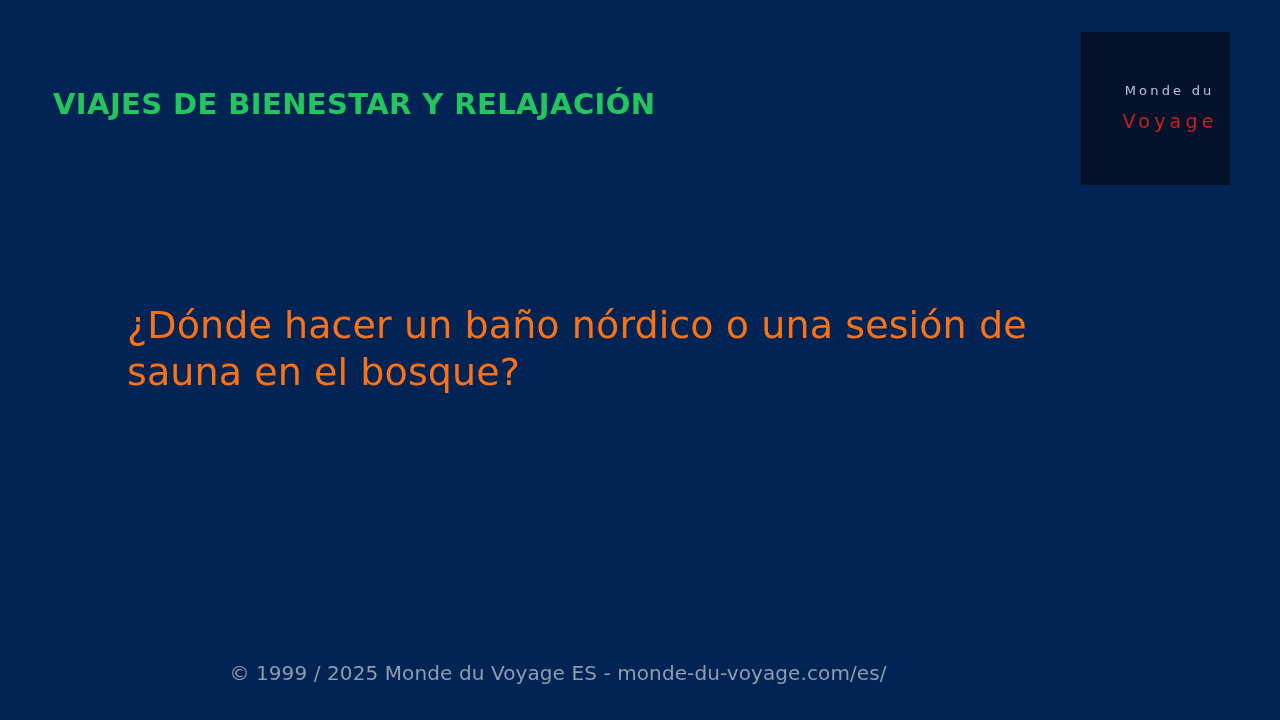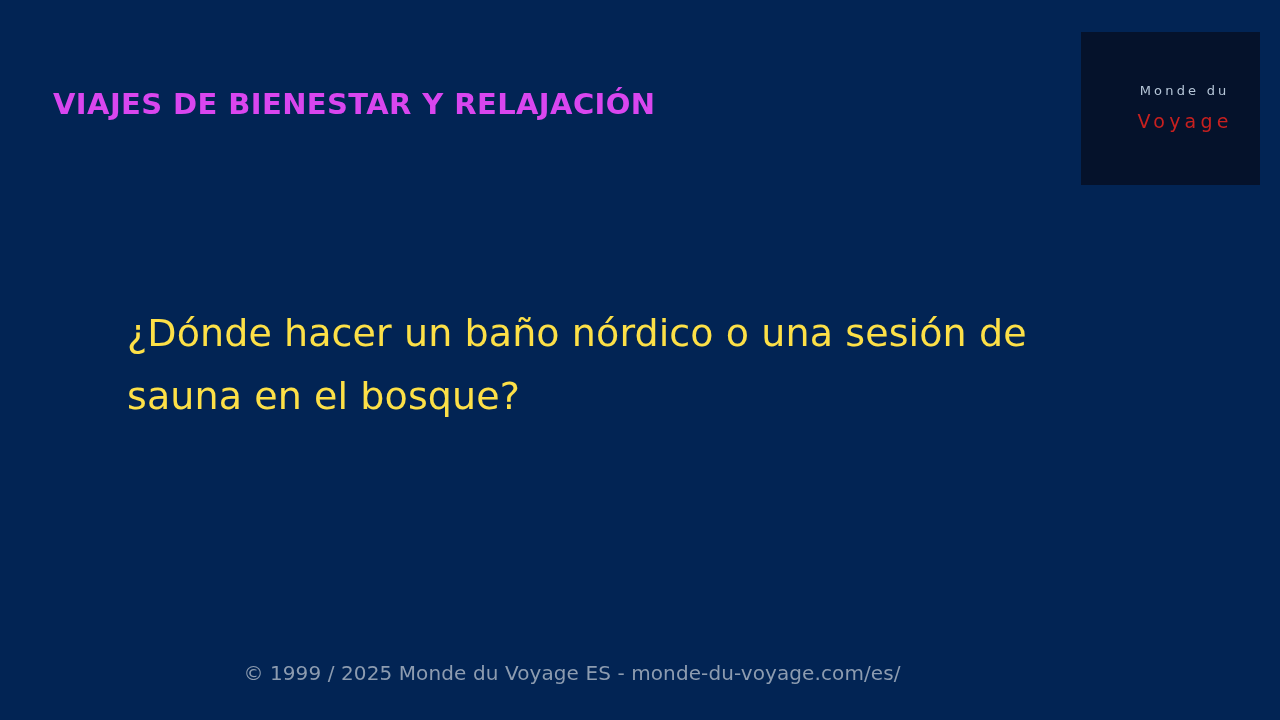--- a/index.html
+++ b/index.html
@@ -17,30 +17,30 @@
 
   
   .page-title {
     position:absolute;
     left:53px; top:88px;
     width:1000px;
     font-family:"DejaVu Sans", sans-serif;
     font-size:29px;
     font-weight:700;
     letter-spacing:0.4px;
-    color:#d946ef;
+    color:#22c55e;
     white-space:nowrap;
     line-height:1.15;
   }
 
   
   .logo-box {
     position:absolute;
     left:1081px; top:32px;
-    width:179px; height:153px;
+    width:149px; height:153px;
     background:#05122b;
     display:flex;
     flex-direction:column;
     align-items:center;
     justify-content:center;
     padding-left:25px;
   }
   .logo-line1 {
     font-family:"DejaVu Sans", sans-serif;
     font-size:13px;
@@ -62,29 +62,29 @@
   
   .body-block {
     position:absolute;
     left:127px; top:302px;
     width:1020px;
   }
   .body-text {
     font-family:"DejaVu Sans", sans-serif;
     font-size:38px;
     font-weight:400;
-    color:#fde047;
-    line-height:63px;
+    color:#f97316;
+    line-height:47px;
     letter-spacing:0.1px;
   }
 
   
   .footer {
     position:absolute;
-    left:14px; top:661px;
+    left:0; top:661px;
     width:1116px;
     text-align:center;
     font-family:"DejaVu Sans", sans-serif;
     font-size:20px;
     color:#8d9cb0;
     letter-spacing:0.1px;
   }
 </style>
 </head>
 <body>

